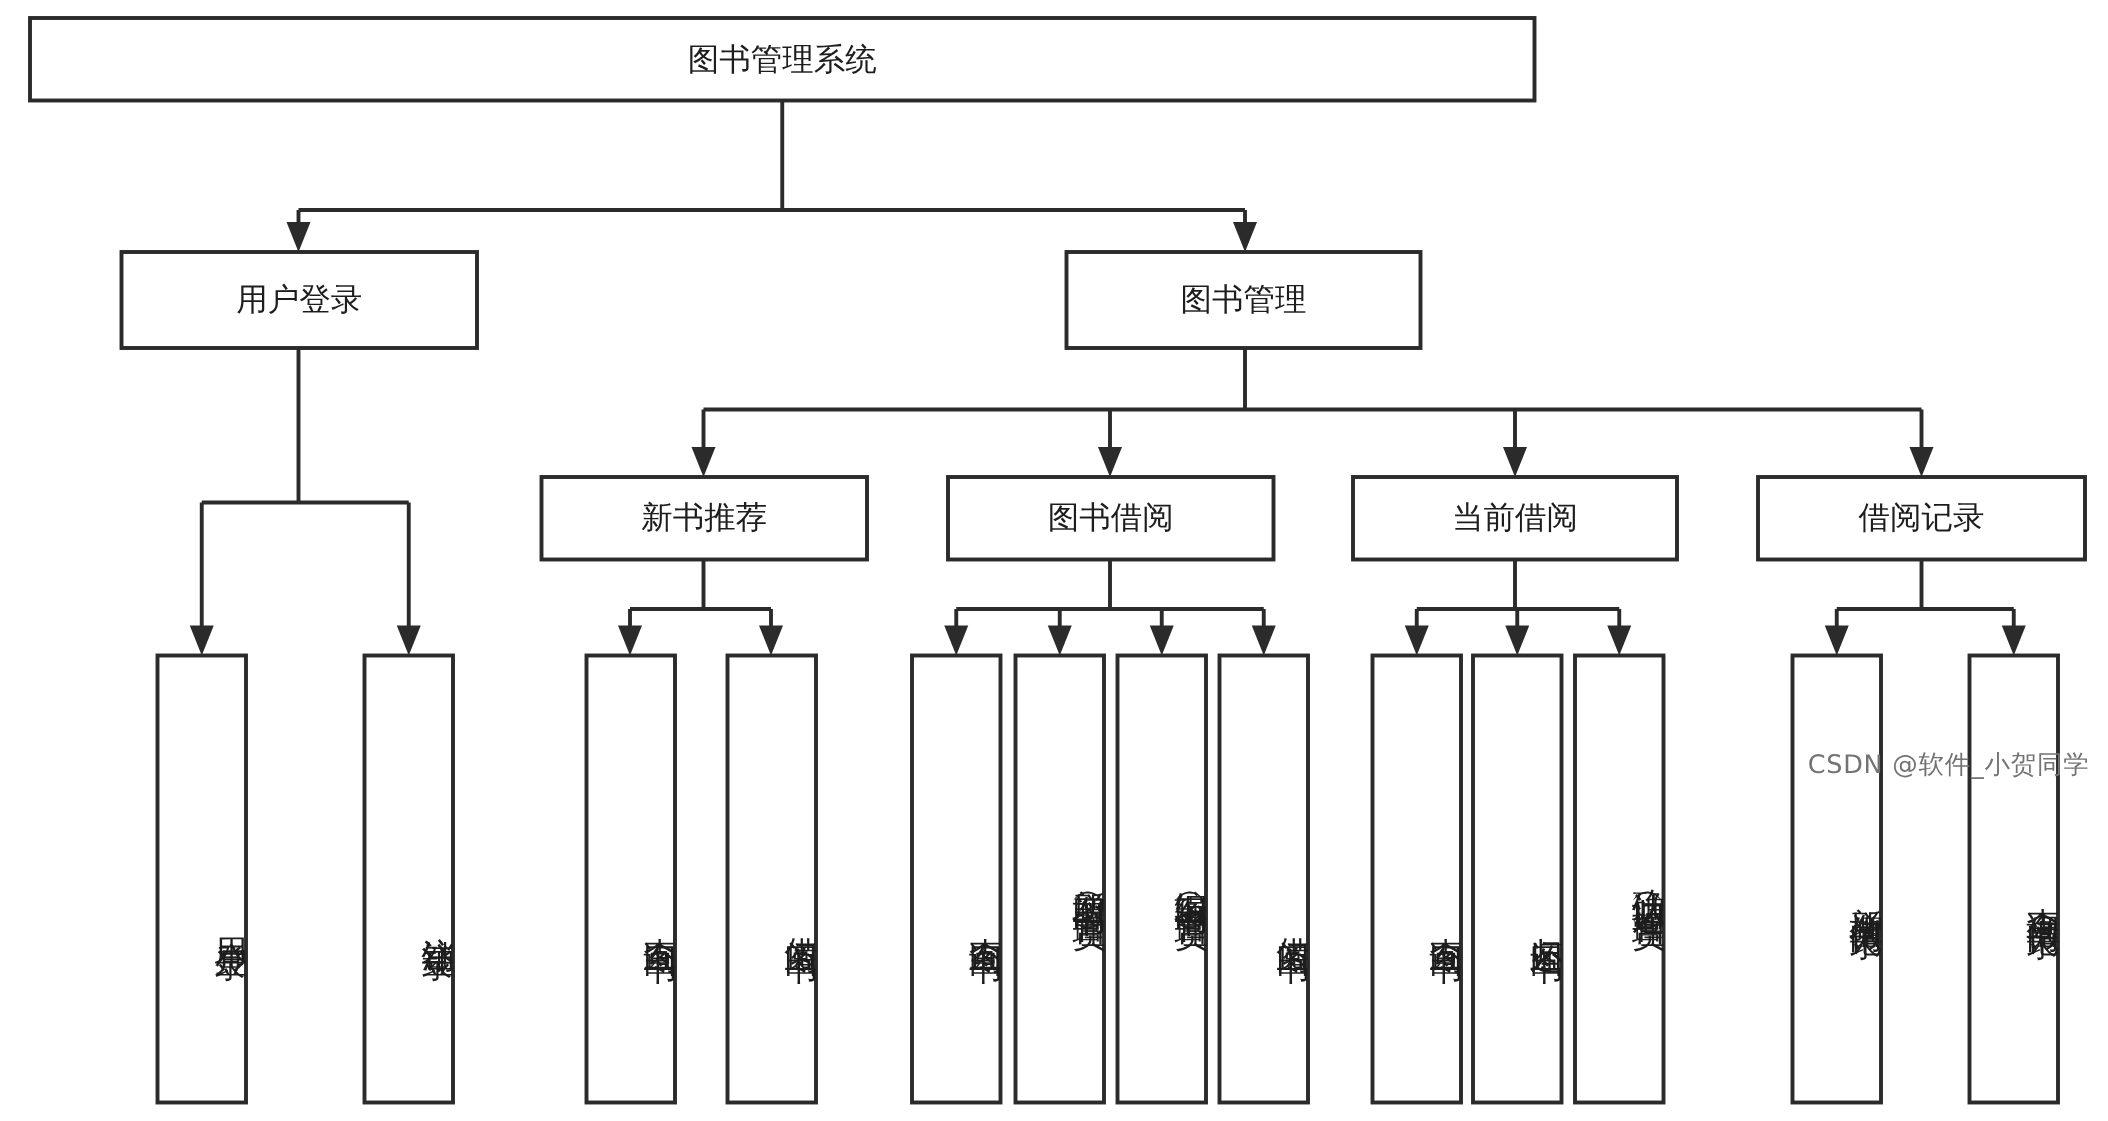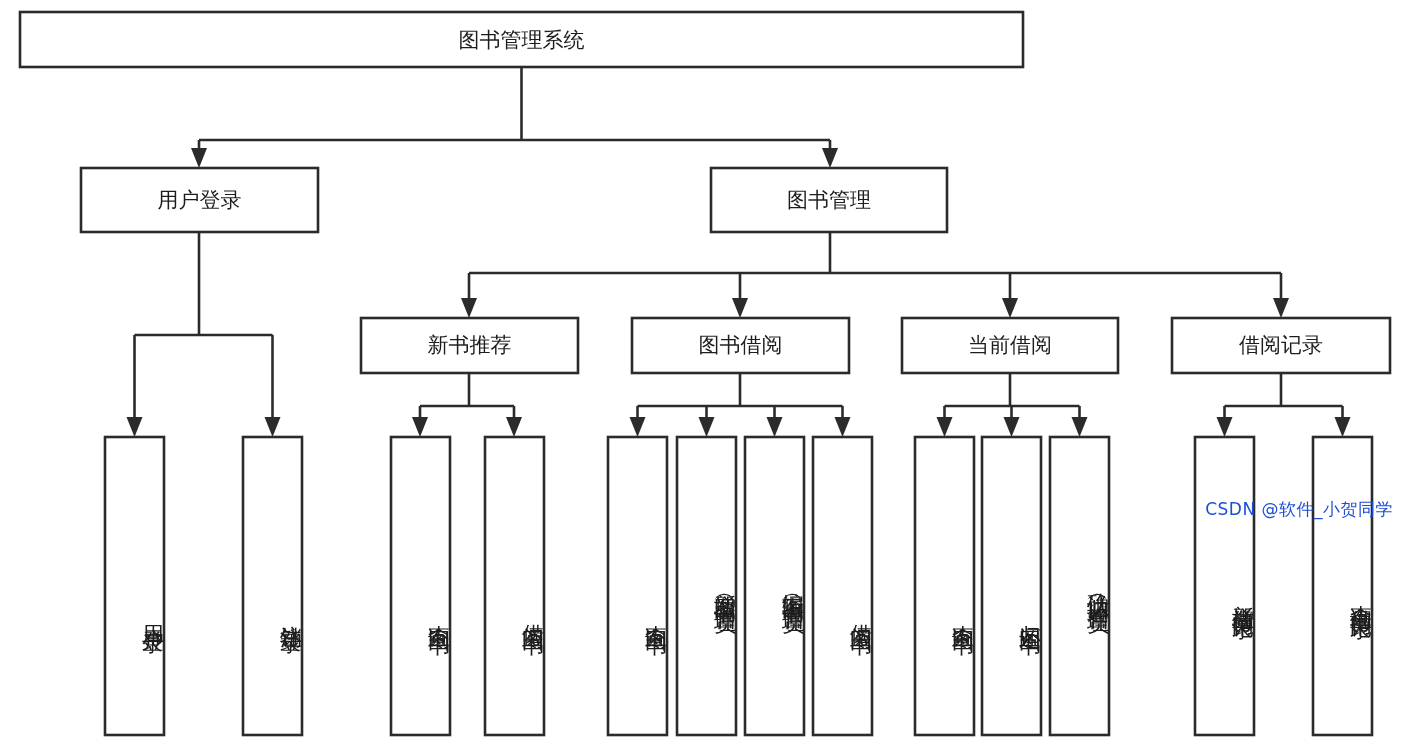--- a/index.html
+++ b/index.html
@@ -64,21 +64,21 @@
     color: #1d1d1d;
     white-space: nowrap;
     pointer-events: none;
   }
   .watermark {
     position: absolute;
     right: 12px;
     bottom: 6px;
     font-family: "DejaVu Sans", "Liberation Sans", sans-serif;
     font-size: 17px;
-    color: #1d4ed8;
+    color: #737373;
     letter-spacing: 0.5px;
     user-select: none;
   }
 </style>
 </head>
 <body>
 
 <div id="diagram-root">
 
   <svg id="chart-svg" viewBox="0 0 1405 747">

